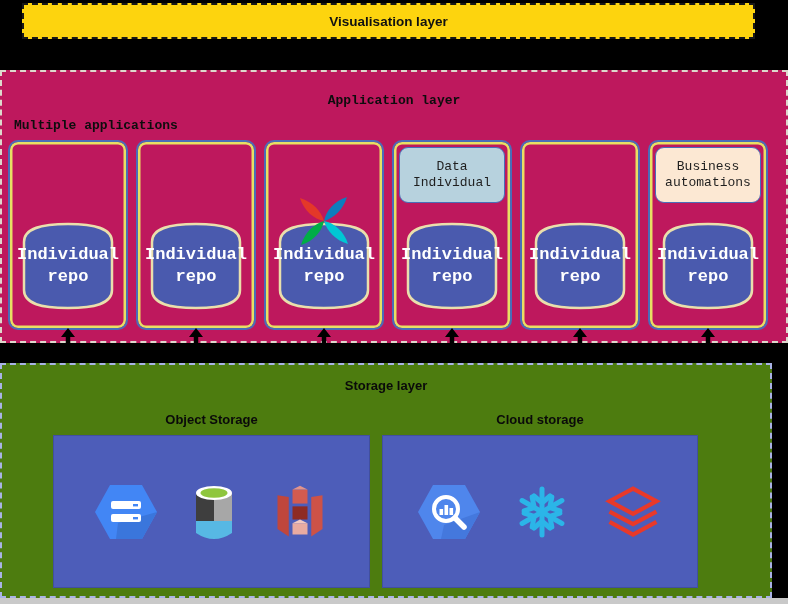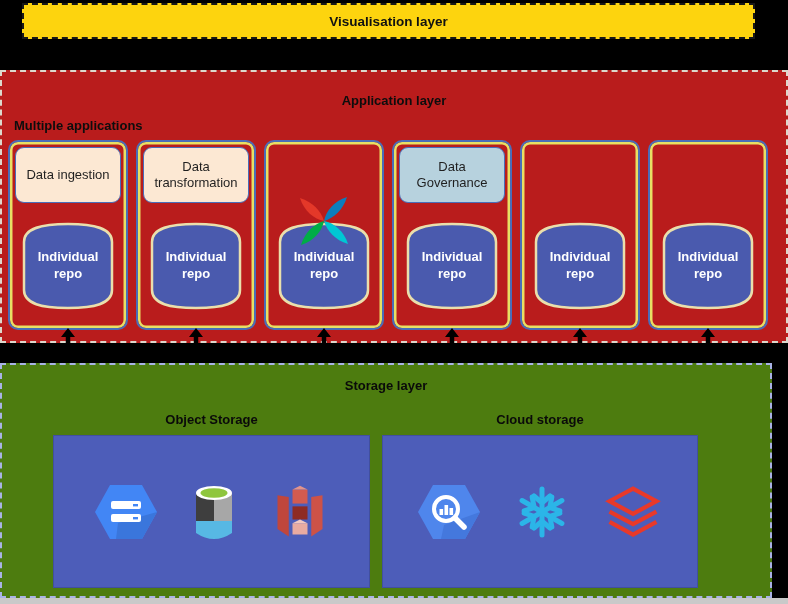--- a/index.html
+++ b/index.html
@@ -6,40 +6,40 @@
   .canvas{position:relative;width:788px;height:604px;background:#000;overflow:hidden;
           font-family:"Liberation Sans",sans-serif;}
 
   
   .vis-layer{position:absolute;left:22px;top:3px;width:733px;height:36px;box-sizing:border-box;
     background:#fdd40e;border:2px dashed #181818;display:flex;align-items:center;justify-content:center;}
   .vis-layer .title{font-size:13.5px;font-weight:bold;color:#111;}
 
   
   .app-layer{position:absolute;left:0;top:70px;width:788px;height:273px;box-sizing:border-box;
-    background:#b91c1c;border:2px dashed #ddd8cc;}
+    background:#be185d;border:2px dashed #ddd8cc;font-family:Liberation Mono, monospace;}
   .app-title{position:absolute;left:0;top:21px;width:100%;text-align:center;
     font-size:13px;font-weight:bold;color:#0d0d0d;}
   .app-subtitle{position:absolute;left:12px;top:46px;font-size:13px;font-weight:bold;color:#0d0d0d;text-align:center;}
 
   .app-col{position:absolute;top:68px;width:120px;height:190px;box-sizing:border-box;
     border:2px solid #4a6db8;border-radius:10px;box-shadow:inset 0 0 0 2.5px #e8df63;
     padding:4px;}
   .col-1{left:6px}.col-2{left:134px}.col-3{left:262px}.col-4{left:390px}.col-5{left:518px}.col-6{left:646px}
 
   .app-card{height:56px;box-sizing:border-box;border:1.5px solid #4a6db8;border-radius:9px;
     display:flex;align-items:center;justify-content:center;text-align:center;
     font-size:13px;line-height:1.25;color:#1f1f1f;padding:2px 6px;margin:1px;}
   .theme-peach{background:#fce8d3;}
   .theme-blue{background:#b7d2de;}
 
   .repo{position:absolute;left:50%;transform:translateX(-50%);top:78px;width:96px;height:92px;}
   .repo-label{position:absolute;left:0;top:0;width:100%;height:100%;display:flex;
     align-items:center;justify-content:center;text-align:center;color:#fff;
-    font-weight:bold;font-size:13px;line-height:1.3;padding:0 14px;box-sizing:border-box;}
+    font-weight:bold;font-size:17px;line-height:1.3;padding:0 14px;box-sizing:border-box;}
 
   .col-arrow{position:absolute;left:50%;margin-left:-7px;bottom:-16px;width:14px;height:16px;
     background:#000;clip-path:polygon(50% 0,100% 56%,66% 56%,66% 100%,34% 100%,34% 56%,0 56%);}
 
   .airflow{position:absolute;left:50%;transform:translateX(-50%);top:52px;width:54px;height:54px;z-index:3;}
 
   
   .storage-layer{position:absolute;left:0;top:363px;width:772px;height:235px;box-sizing:border-box;
     background:#4d7c0f;border:2px dashed #a9b3e6;}
   .storage-title{position:absolute;left:0;top:13px;width:100%;text-align:center;
@@ -63,36 +63,30 @@
 
   <div class="vis-layer">
     <span class="title">Visualisation layer</span>
   </div>
 
   <div class="app-layer">
     <div class="app-title">Application layer</div>
     <div class="app-subtitle">Multiple applications</div>
 
     <div class="app-col col-1">
-      <div class="app-card theme-peach">
-        <span>Data ingestion</span>
-      </div>
       <div class="repo">
         <svg width="96" height="92" viewBox="0 0 96 92">
           <path d="M4,22 C4,8 22,4 48,4 C74,4 92,8 92,22 L92,70 C92,84 74,88 48,88 C22,88 4,84 4,70 Z" fill="#4a5aae" stroke="#eadfac" stroke-width="2.5"></path>
         </svg>
         <div class="repo-label">Individual repo</div>
       </div>
       <div class="col-arrow"></div>
     </div>
 
     <div class="app-col col-2">
-      <div class="app-card theme-peach">
-        <span>Data transformation</span>
-      </div>
       <div class="repo">
         <svg width="96" height="92" viewBox="0 0 96 92">
           <path d="M4,22 C4,8 22,4 48,4 C74,4 92,8 92,22 L92,70 C92,84 74,88 48,88 C22,88 4,84 4,70 Z" fill="#4a5aae" stroke="#eadfac" stroke-width="2.5"></path>
         </svg>
         <div class="repo-label">Individual repo</div>
       </div>
       <div class="col-arrow"></div>
     </div>
 
     <div class="app-col col-3">
@@ -106,21 +100,21 @@
         <svg width="96" height="92" viewBox="0 0 96 92">
           <path d="M4,22 C4,8 22,4 48,4 C74,4 92,8 92,22 L92,70 C92,84 74,88 48,88 C22,88 4,84 4,70 Z" fill="#4a5aae" stroke="#eadfac" stroke-width="2.5"></path>
         </svg>
         <div class="repo-label">Individual repo</div>
       </div>
       <div class="col-arrow"></div>
     </div>
 
     <div class="app-col col-4">
       <div class="app-card theme-blue">
-        <span>Data Governance</span>
+        <span>Data Individual</span>
       </div>
       <div class="repo">
         <svg width="96" height="92" viewBox="0 0 96 92">
           <path d="M4,22 C4,8 22,4 48,4 C74,4 92,8 92,22 L92,70 C92,84 74,88 48,88 C22,88 4,84 4,70 Z" fill="#4a5aae" stroke="#eadfac" stroke-width="2.5"></path>
         </svg>
         <div class="repo-label">Individual repo</div>
       </div>
       <div class="col-arrow"></div>
     </div>
 
@@ -128,20 +122,23 @@
       <div class="repo">
         <svg width="96" height="92" viewBox="0 0 96 92">
           <path d="M4,22 C4,8 22,4 48,4 C74,4 92,8 92,22 L92,70 C92,84 74,88 48,88 C22,88 4,84 4,70 Z" fill="#4a5aae" stroke="#eadfac" stroke-width="2.5"></path>
         </svg>
         <div class="repo-label">Individual repo</div>
       </div>
       <div class="col-arrow"></div>
     </div>
 
     <div class="app-col col-6">
+      <div class="app-card theme-peach">
+        <span>Business automations</span>
+      </div>
       <div class="repo">
         <svg width="96" height="92" viewBox="0 0 96 92">
           <path d="M4,22 C4,8 22,4 48,4 C74,4 92,8 92,22 L92,70 C92,84 74,88 48,88 C22,88 4,84 4,70 Z" fill="#4a5aae" stroke="#eadfac" stroke-width="2.5"></path>
         </svg>
         <div class="repo-label">Individual repo</div>
       </div>
       <div class="col-arrow"></div>
     </div>
   </div>
 

